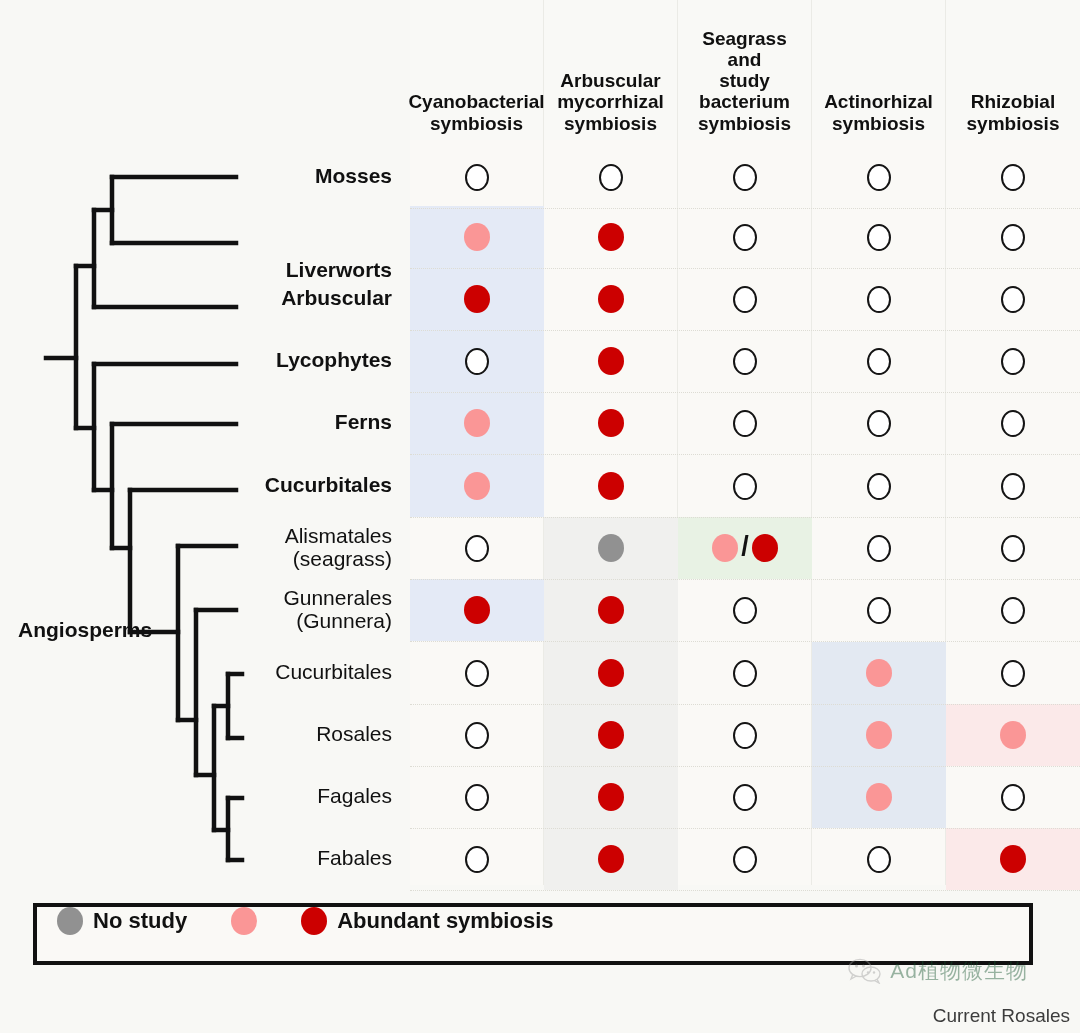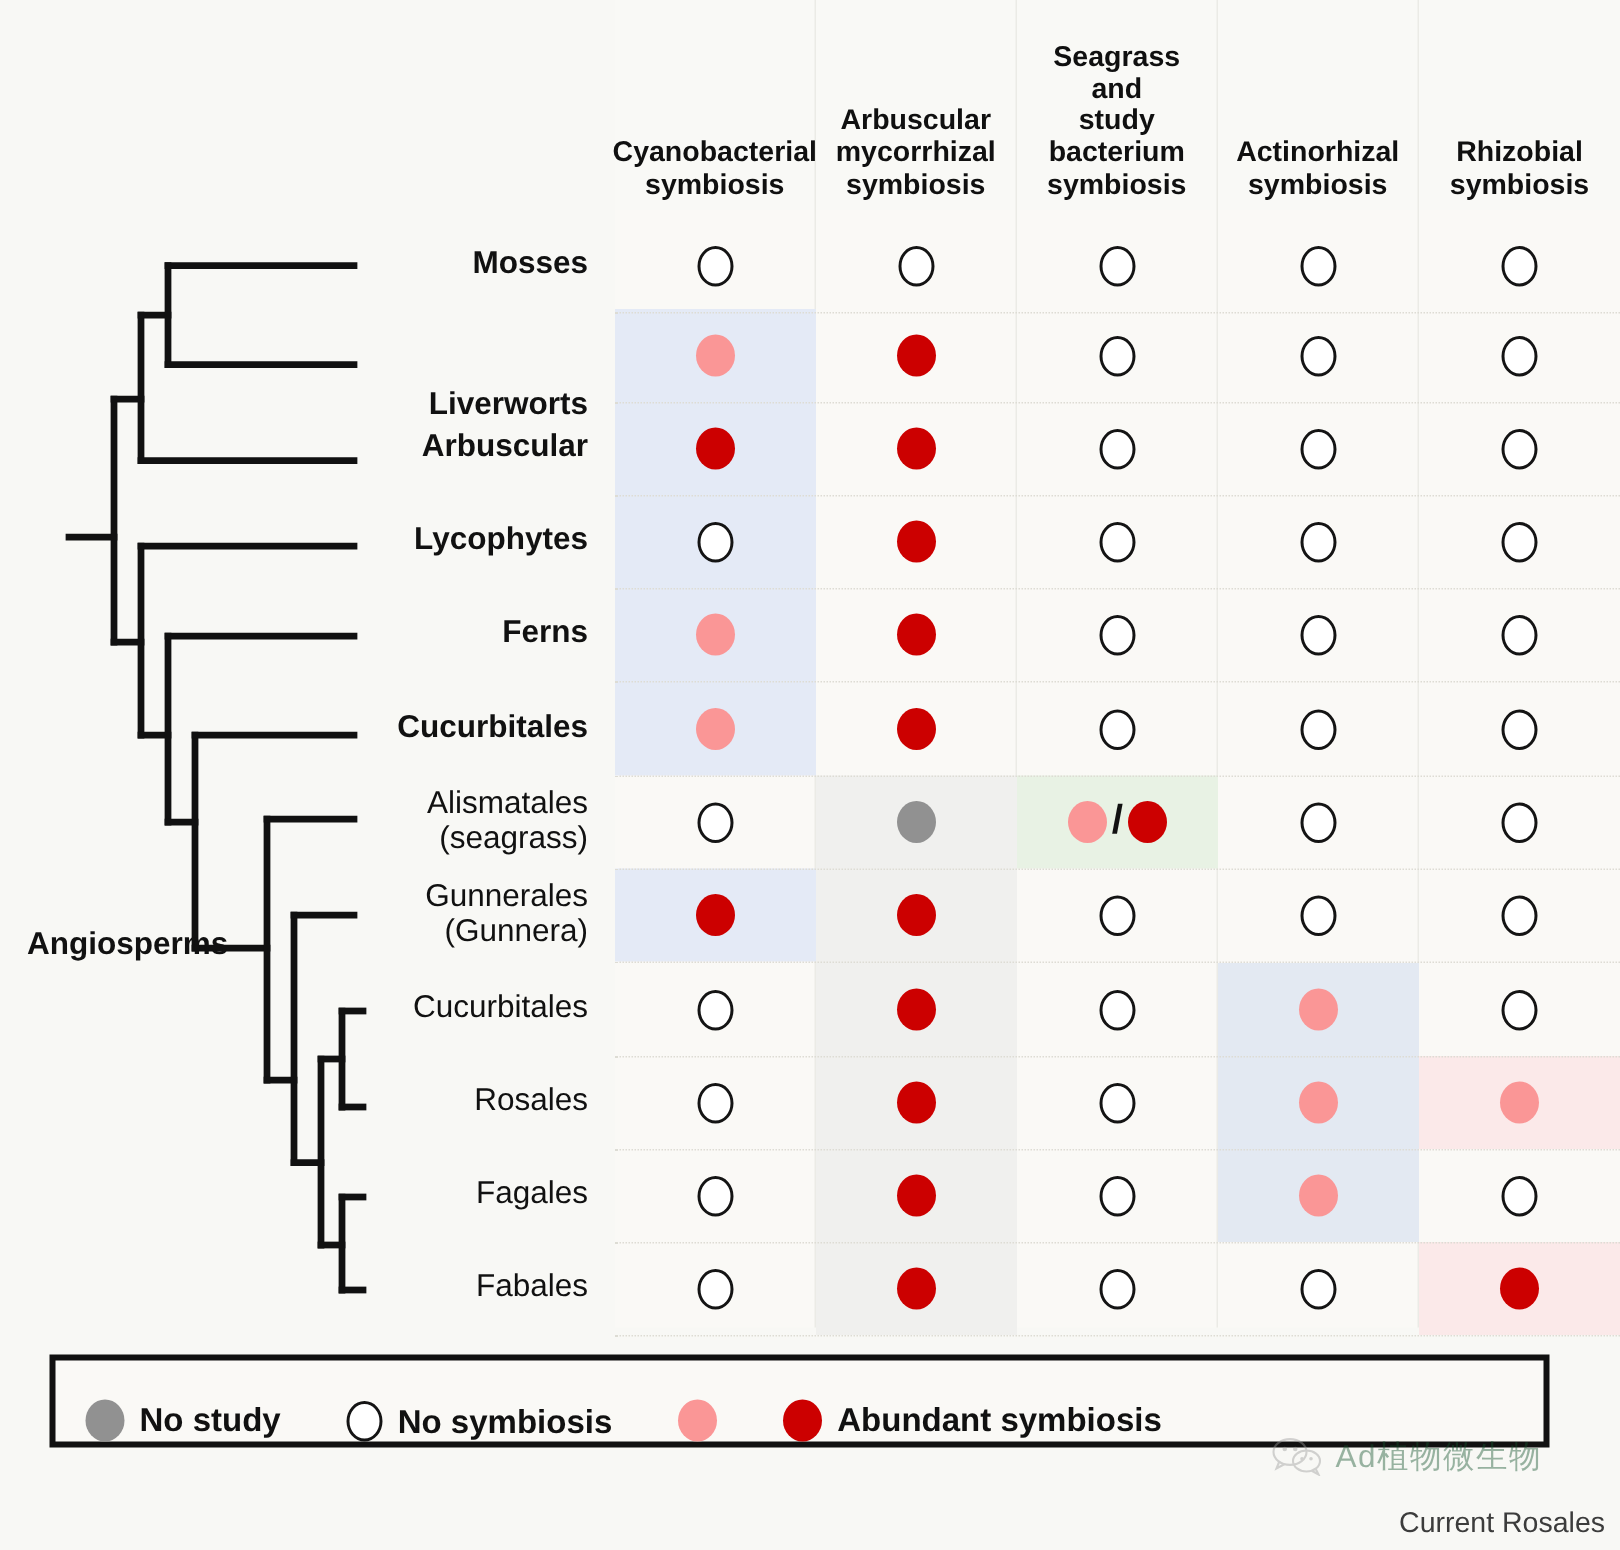--- a/index.html
+++ b/index.html
@@ -129,21 +129,21 @@
   #tree { position: absolute; left: 0; top: 0; }
 
   
   #legend {
     position: absolute;
     left: 33px; top: 903px;
     width: 1000px; height: 62px;
     border: 4px solid #111;
     background: #faf9f6;
     display: flex;
-    align-items: flex-end;
+    align-items: flex-start;
     padding-left: 20px;
   }
   .legend-item {
     display: flex;
     align-items: center;
     gap: 10px;
     margin-right: 44px;
   }
   .legend-label {
     font-size: 22px;
@@ -489,24 +489,20 @@
     </div>
 
   <div id="angiosperms-label">Angiosperms</div>
 
   <div id="legend">
       <div class="legend-item">
         <span class="dot nostudy"></span>
         <span class="legend-label">No study</span>
       </div>
       <div class="legend-item">
-        <span class="dot none"></span>
-        <span class="legend-label">No symbiosis</span>
-      </div>
-      <div class="legend-item">
         <span class="dot sporadic"></span>
       </div>
       <div class="legend-item">
         <span class="dot abundant"></span>
         <span class="legend-label">Abundant symbiosis</span>
       </div>
     </div>
 
   <div id="watermark">
     <svg width="34" height="26" viewBox="0 0 34 26">

